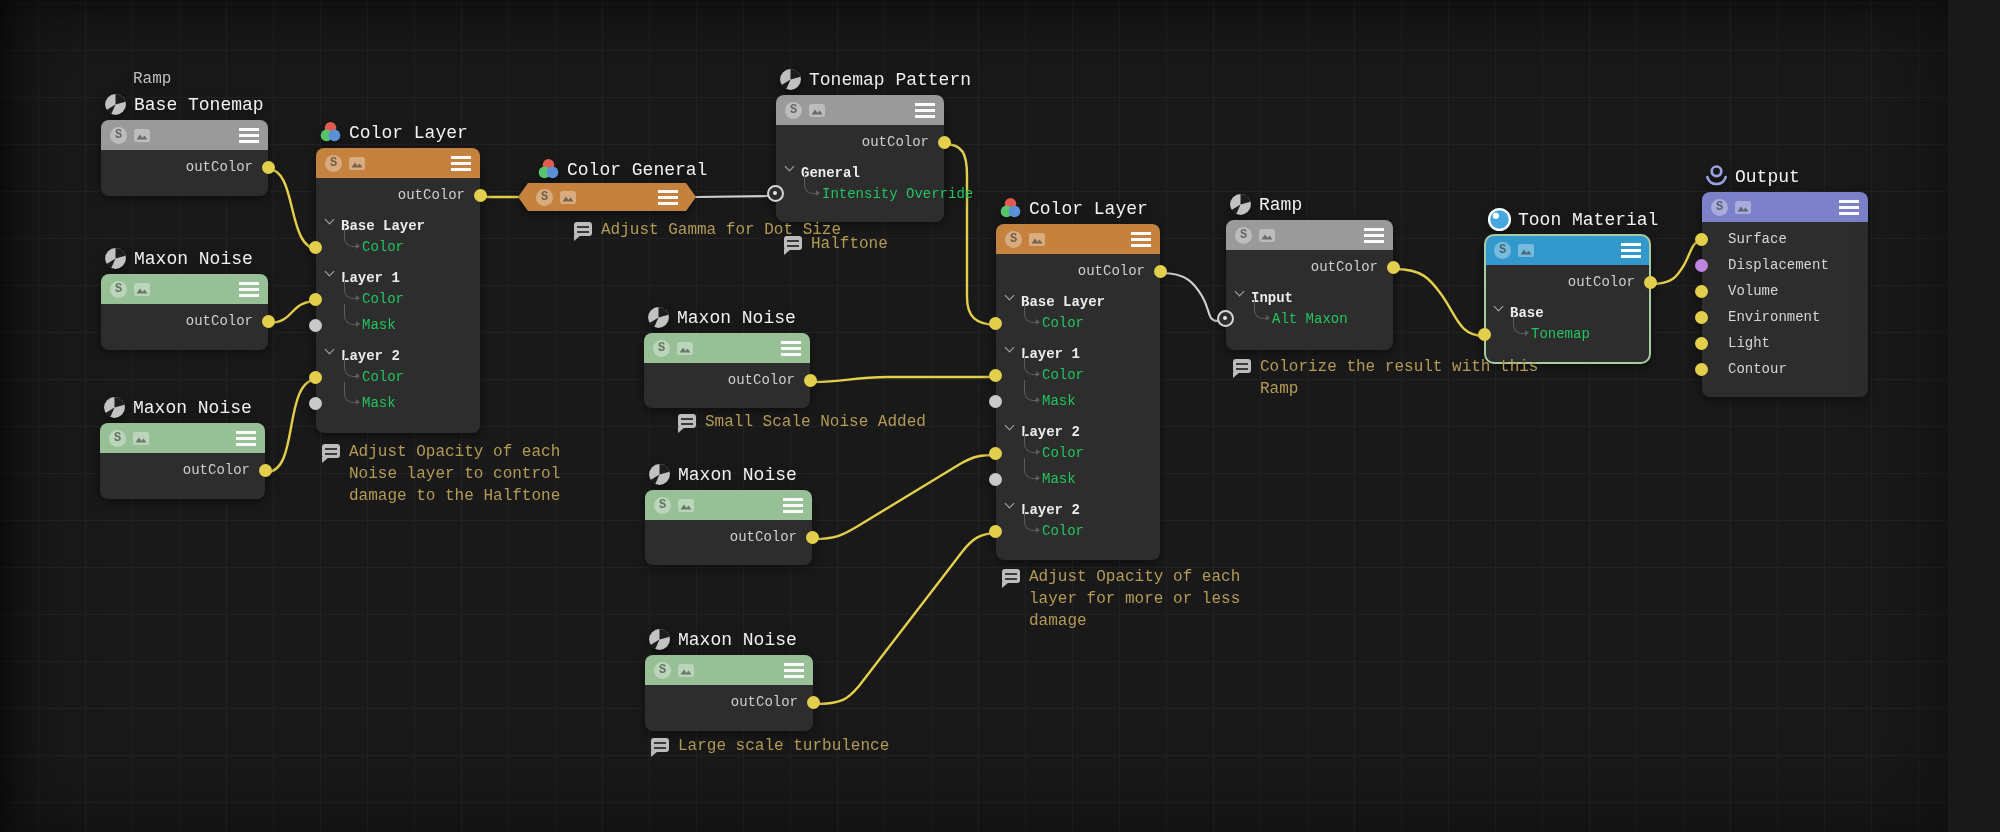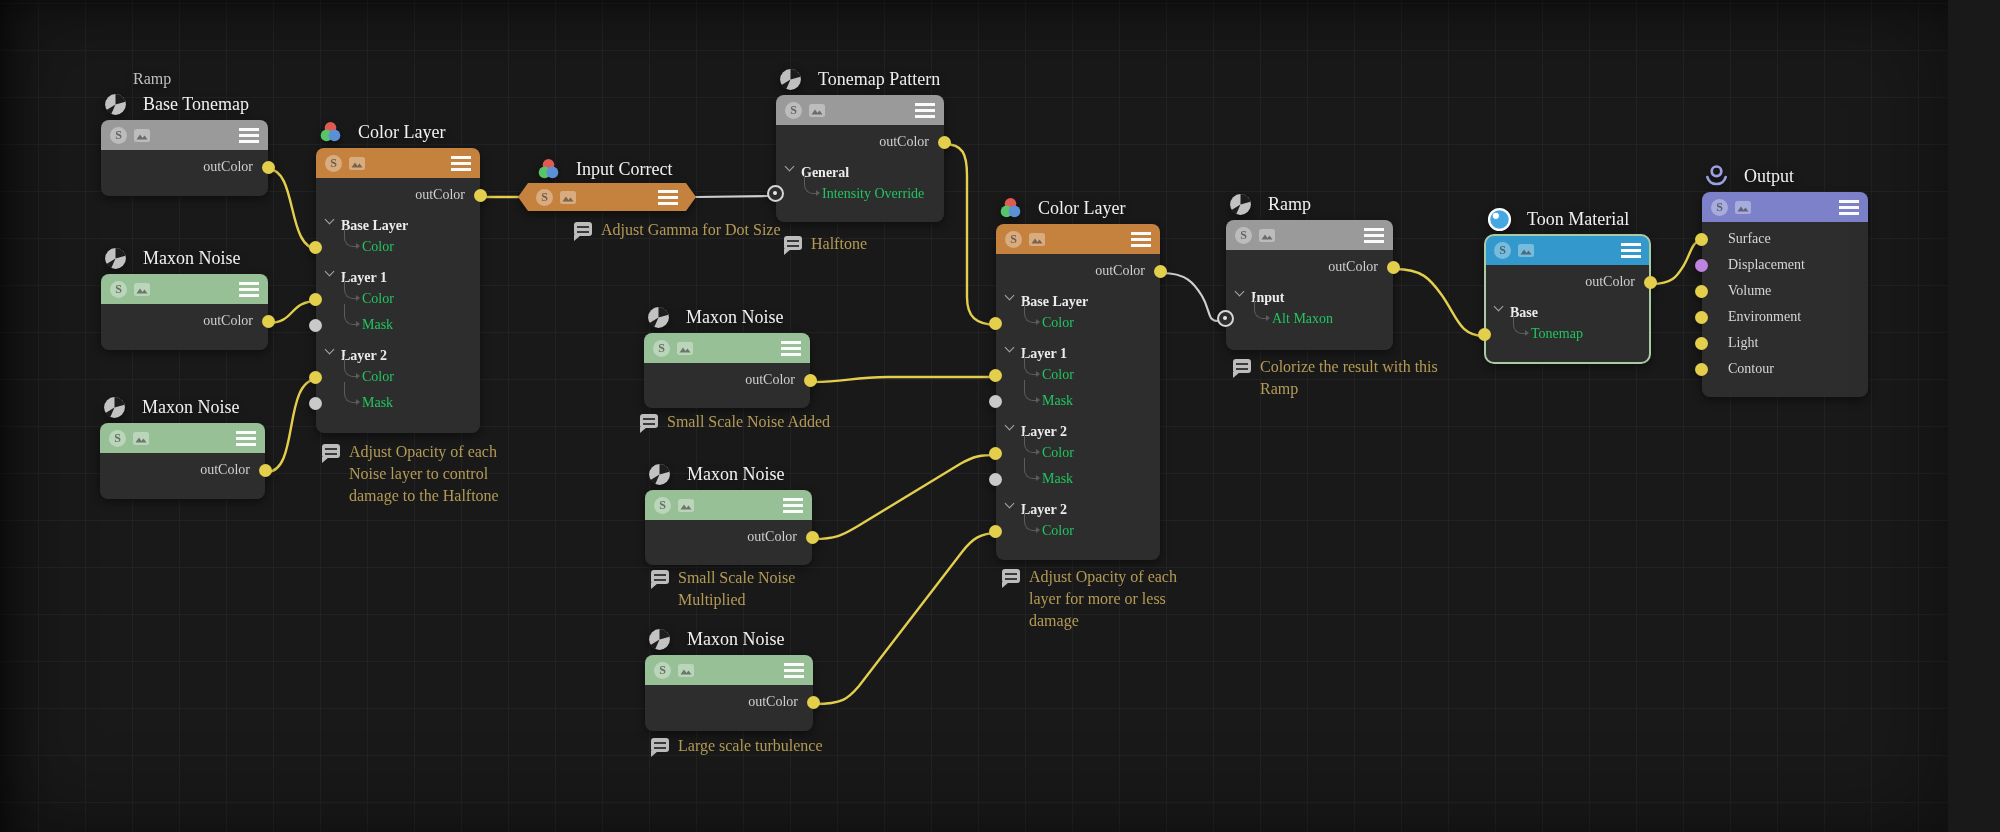--- a/index.html
+++ b/index.html
@@ -5,21 +5,21 @@
   html,body{margin:0;padding:0;background:#19191a;}
   *{box-sizing:border-box;}
   #canvas{
     position:relative;width:1948px;height:832px;overflow:hidden;
     background-color:#19191a;
     background-image:
       linear-gradient(#222224 1px, transparent 1px),
       linear-gradient(90deg, #222224 1px, transparent 1px);
     background-size:47px 47px;
     background-position:-9px 3px;
-    font-family:Liberation Serif, serif;
+    font-family:Liberation Mono, monospace;
   }
   #canvas::after{
     content:"";position:absolute;inset:0;pointer-events:none;
     box-shadow:inset 0 0 90px rgba(0,0,0,.45), inset 25px 15px 45px -30px rgba(0,0,0,.9);
   }
   svg.wires{position:absolute;left:0;top:0;pointer-events:none;}
   svg.wires path{fill:none;stroke-linecap:round;}
   .w-y{stroke:#e3cf4c;stroke-width:2.4;}
   .w-g{stroke:#cfcfcf;stroke-width:2.2;}
 
@@ -32,21 +32,21 @@
   .hdr-orange{background:#c5823f;} .hdr-blue{background:#3399cc;}
   .hdr-peri{background:#7c81c9;}
 
   .sb{width:17px;height:17px;border-radius:50%;background:rgba(255,255,255,.34);
       color:rgba(25,25,25,.55);font-weight:bold;font-size:12px;line-height:17px;
       text-align:center;flex:none;}
   .imgb{width:16px;height:13px;flex:none;}
   .burger{margin-left:auto;width:20px;height:15px;flex:none;
       background:repeating-linear-gradient(to bottom,#fbfbfb 0 3px,transparent 3px 6px);}
 
-  .ttl{position:absolute;top:-28px;left:2px;display:flex;align-items:center;gap:15px;
+  .ttl{position:absolute;top:-28px;left:2px;display:flex;align-items:center;gap:6px;
        color:#f1f1f1;font-size:18px;white-space:nowrap;}
   .ttl svg{width:25px;height:25px;flex:none;}
   .ctx{position:absolute;top:-50px;left:32px;color:#c2c3bf;font-size:16px;white-space:nowrap;}
 
   .row{height:26px;position:relative;display:flex;align-items:center;white-space:nowrap;}
   .row.out{justify-content:flex-end;padding-right:15px;color:#cfcfcf;}
   .row.grp{padding-left:25px;font-weight:bold;color:#ececec;align-items:flex-end;}
   .row.child{padding-left:46px;color:#22c55e;}
   .row.inp{padding-left:26px;color:#d6d6d6;}
   .chev{position:absolute;left:10px;top:8px;width:7px;height:7px;
@@ -243,21 +243,21 @@
           <i class="port l p-gray"></i>
         </div>
     </div>
   </div>
 
   <div class="node" style="left:518px;top:183px;width:178px;height:28px;">
     <div class="ttl" style="left:18px;top:-26px;">
       <svg>
           <use href="#i-rgb"></use>
         </svg>
-      <span>Input Correct</span>
+      <span>Color General</span>
     </div>
     <div class="pill" style="left:0;top:0;width:178px;">
       <span class="sb">S</span>
       <svg class="imgb">
           <use href="#i-img"></use>
         </svg>
       <span class="burger"></span>
     </div>
   </div>
 
@@ -537,34 +537,27 @@
       </div>
   </div>
 
   <div class="cmt" style="left:784px;top:233px;">
     <span class="bub"></span>
     <div class="lines">
         <div>Halftone</div>
       </div>
   </div>
 
-  <div class="cmt" style="left:612px;top:411px;padding-left:28px;">
+  <div class="cmt" style="left:650px;top:411px;padding-left:28px;">
     <span class="bub"></span>
     <div class="lines">
         <div>Small Scale Noise Added</div>
       </div>
   </div>
 
-  <div class="cmt" style="left:651px;top:567px;">
-    <span class="bub"></span>
-    <div class="lines">
-      <div>Small Scale Noise</div>
-      <div>Multiplied</div>
-    </div>
-  </div>
 
   <div class="cmt" style="left:651px;top:735px;">
     <span class="bub"></span>
     <div class="lines">
         <div>Large scale turbulence</div>
       </div>
   </div>
 
   <div class="cmt" style="left:1002px;top:566px;">
     <span class="bub"></span>

